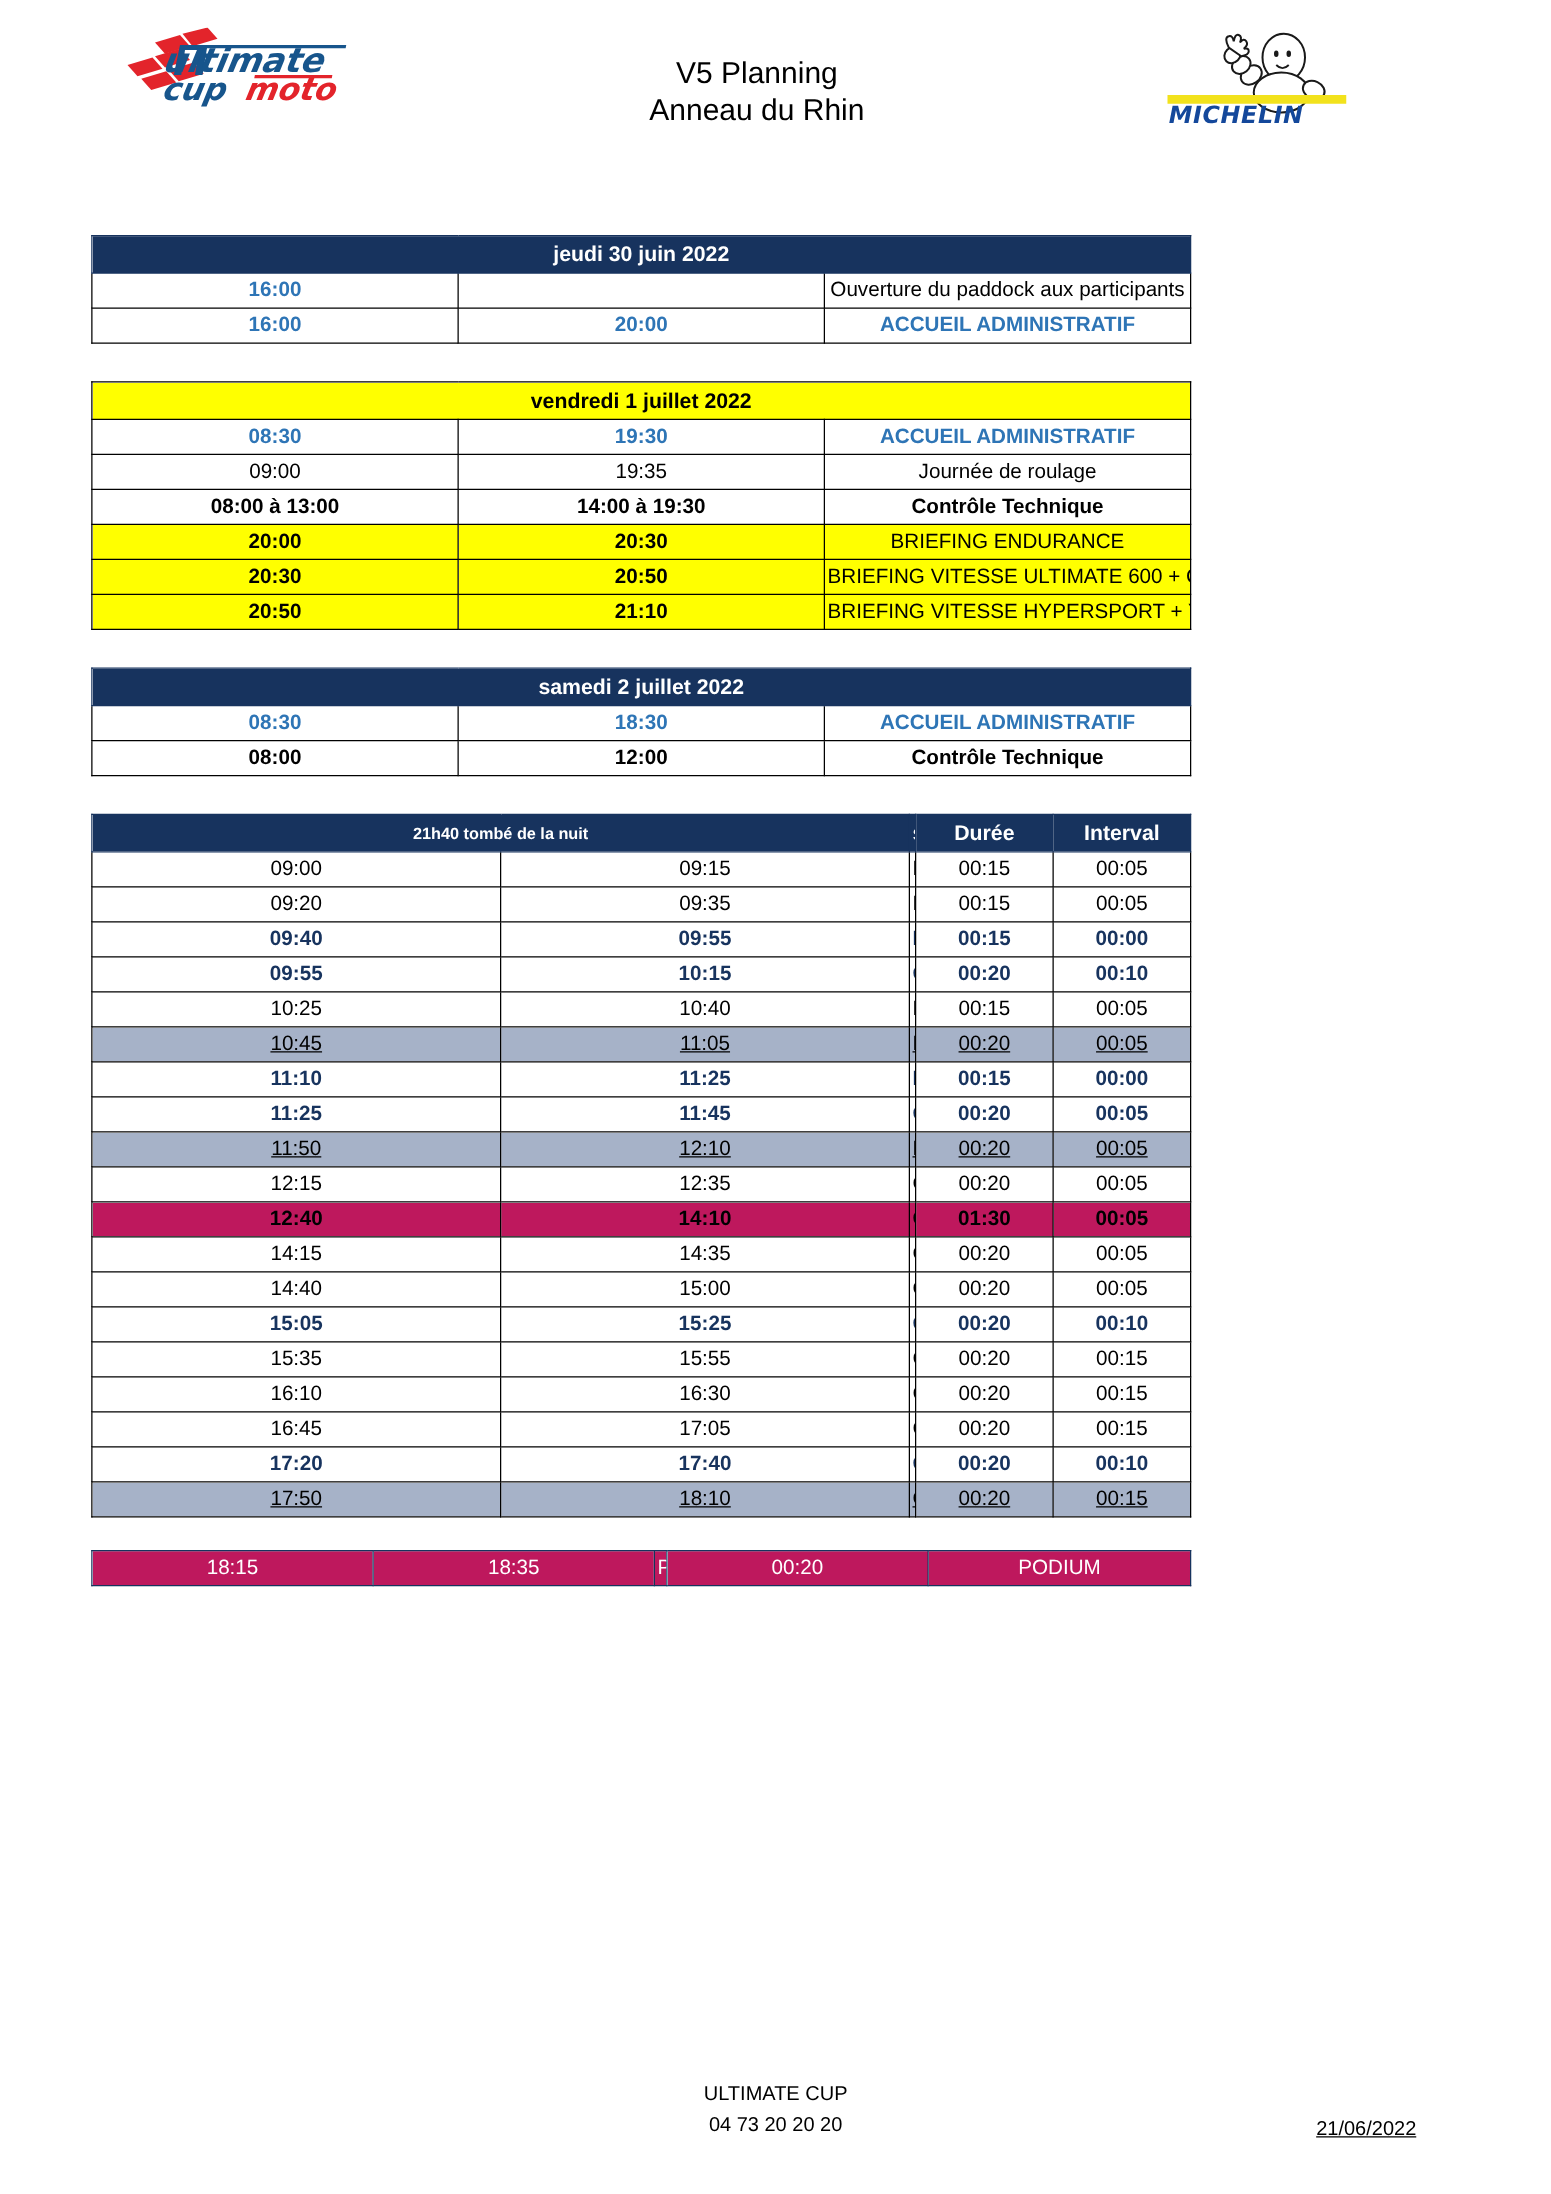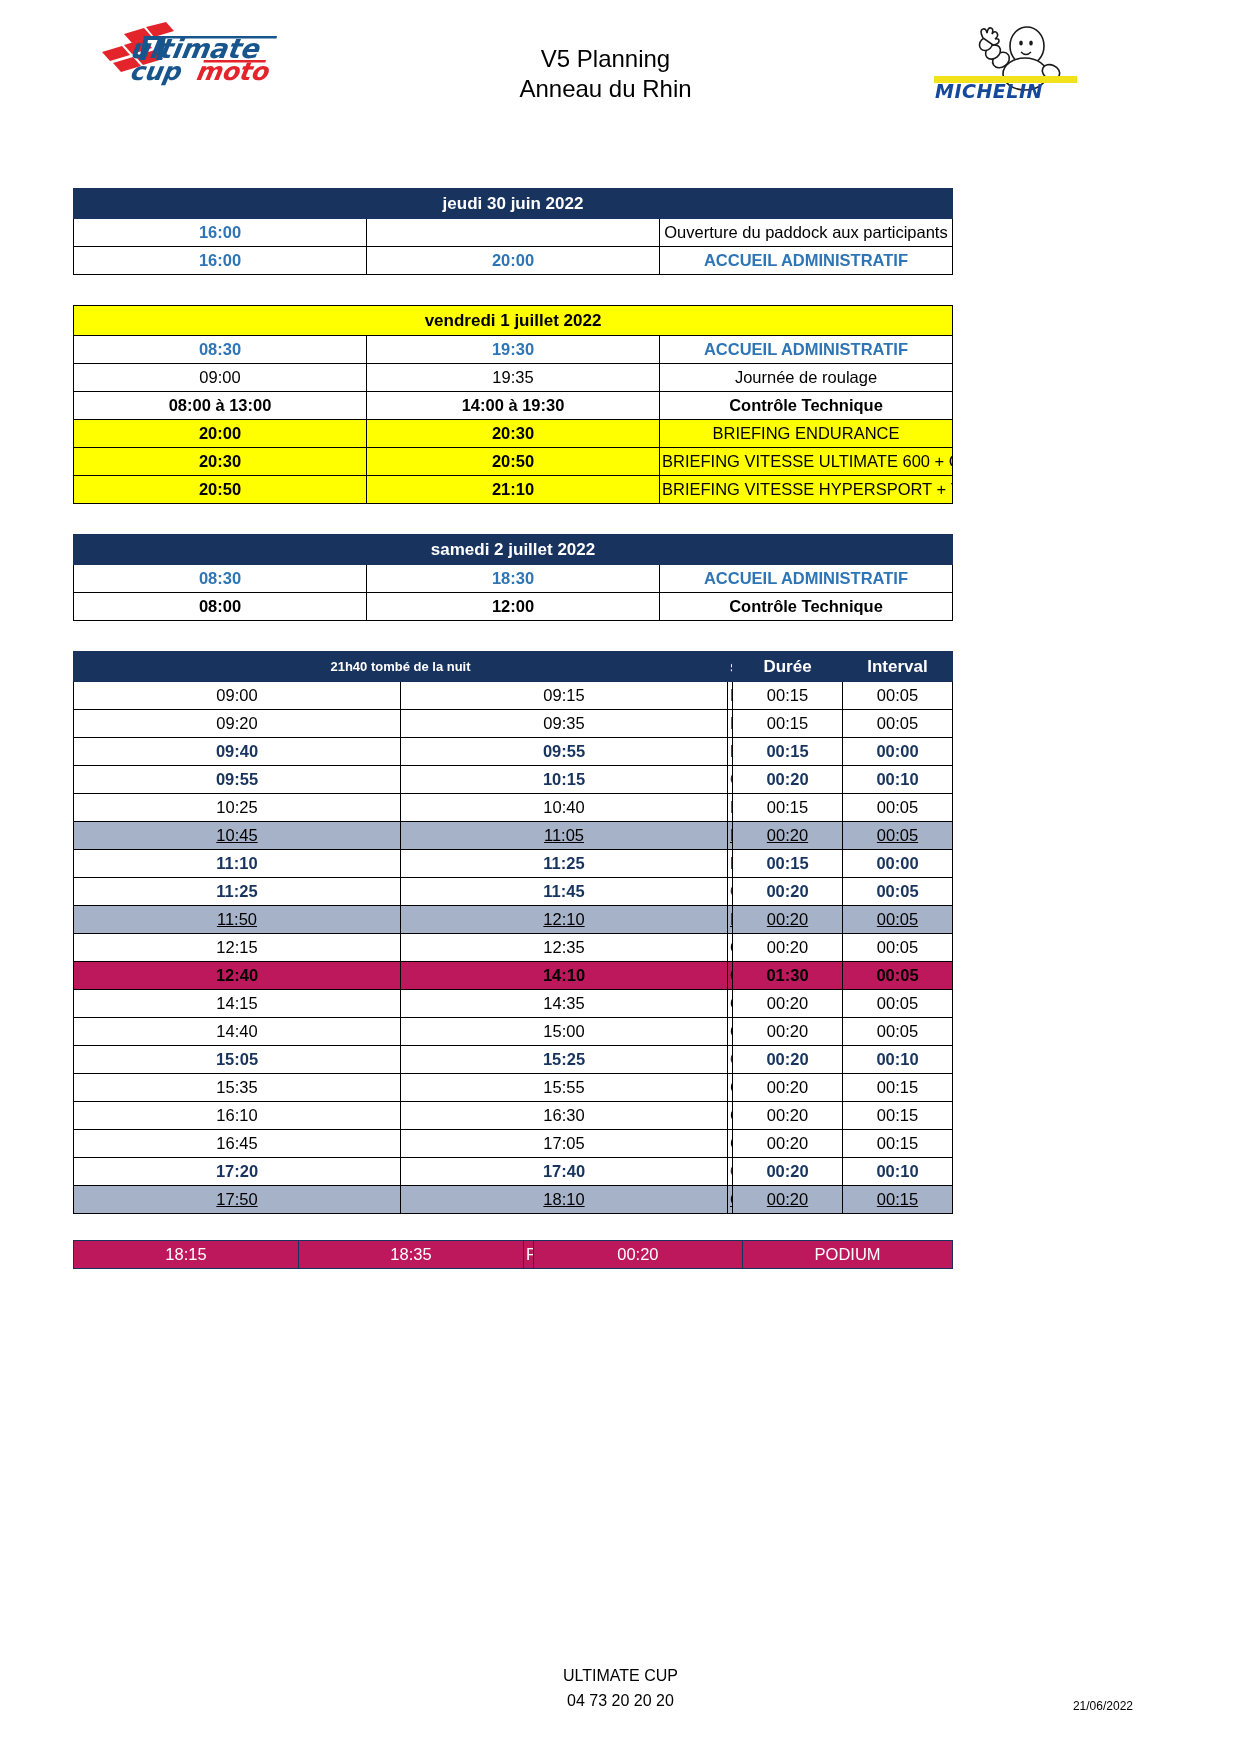--- a/index.html
+++ b/index.html
@@ -113,21 +113,22 @@
     left: 0; right: 0;
     bottom: 42px;
     font-size: 16px;
     text-align: center;
     line-height: 25px;
   }
   .footer-date {
     position: absolute;
     right: 108px;
     bottom: 42px;
-    font-size: 12px;
+    font-size: 16px;
+    text-decoration: underline;
   }
 </style>
 </head>
 <body>
 
 <div class="page-header">
 
   <div class="logo-ultimate">
     <svg viewBox="0 0 230 68" width="230" height="68" xmlns="http://www.w3.org/2000/svg">
 

